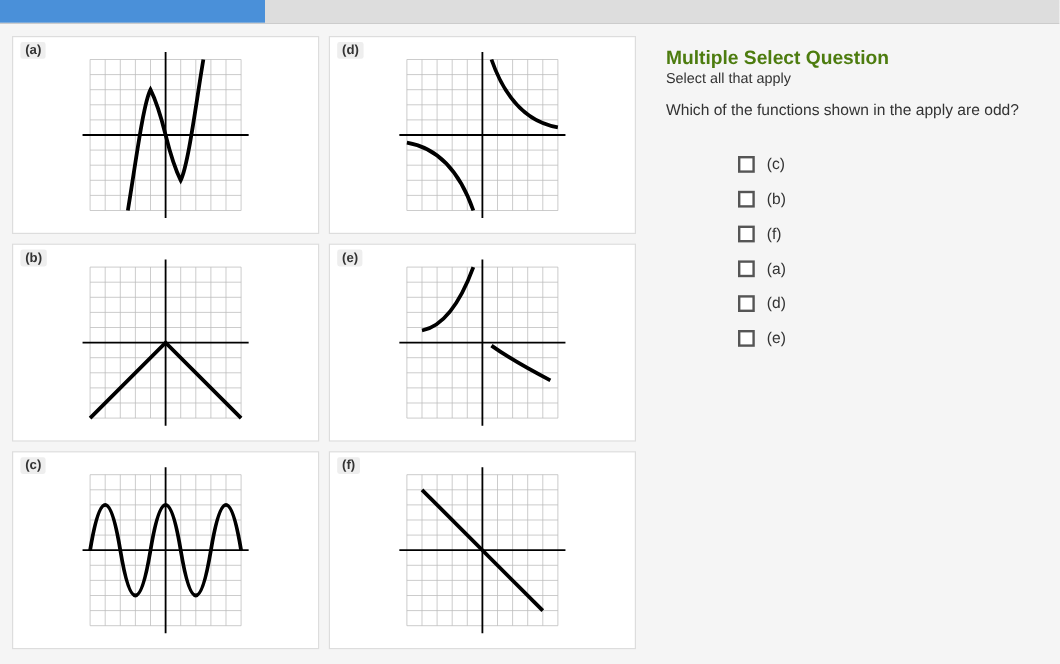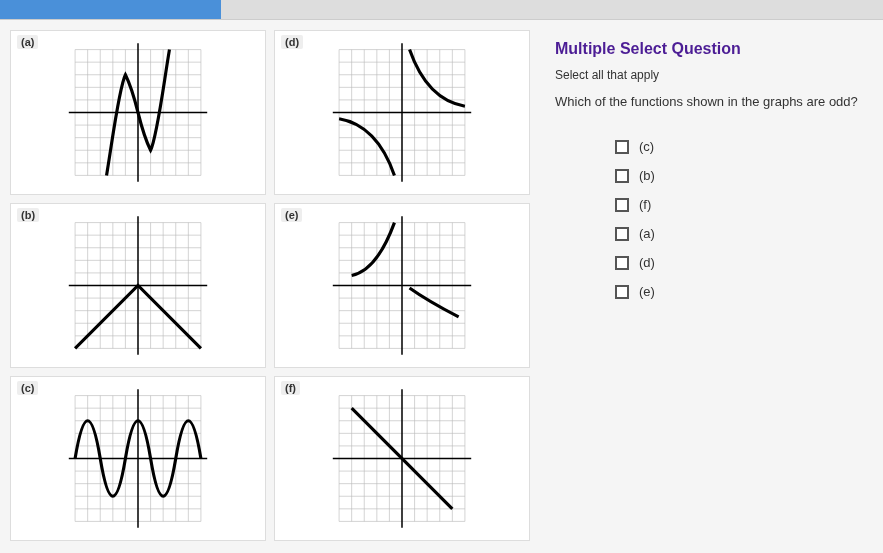--- a/index.html
+++ b/index.html
@@ -49,22 +49,21 @@
       width: 100%;
       height: 100%;
     }
     .question-panel {
       flex: 1;
       padding: 10px 5px;
     }
     .q-title {
       font-size: 16px;
       font-weight: bold;
-      color: #4c1d95;
-      margin-bottom: 10px;
+      color: #4d7c0f;
     }
     .q-sub {
       font-size: 12px;
       font-weight: normal;
       color: #333;
       margin-bottom: 12px;
     }
     .q-text {
       font-size: 13px;
       color: #333;
@@ -288,21 +287,21 @@
         <line x1="0" y1="-5.5" x2="0" y2="5.5" stroke="#000" stroke-width="0.12"></line>
         <line x1="-4" y1="-4" x2="4" y2="4" stroke="#000" stroke-width="0.25"></line>
       </svg>
     </div>
 
   </div>
 
   <div class="question-panel">
     <div class="q-title">Multiple Select Question</div>
     <div class="q-sub">Select all that apply</div>
-    <div class="q-text">Which of the functions shown in the graphs are odd?</div>
+    <div class="q-text">Which of the functions shown in the apply are odd?</div>
 
     <div class="options">
       <div class="option-row">
         <div class="checkbox"></div>
         <span>(c)</span>
       </div>
       <div class="option-row">
         <div class="checkbox"></div>
         <span>(b)</span>
       </div>

